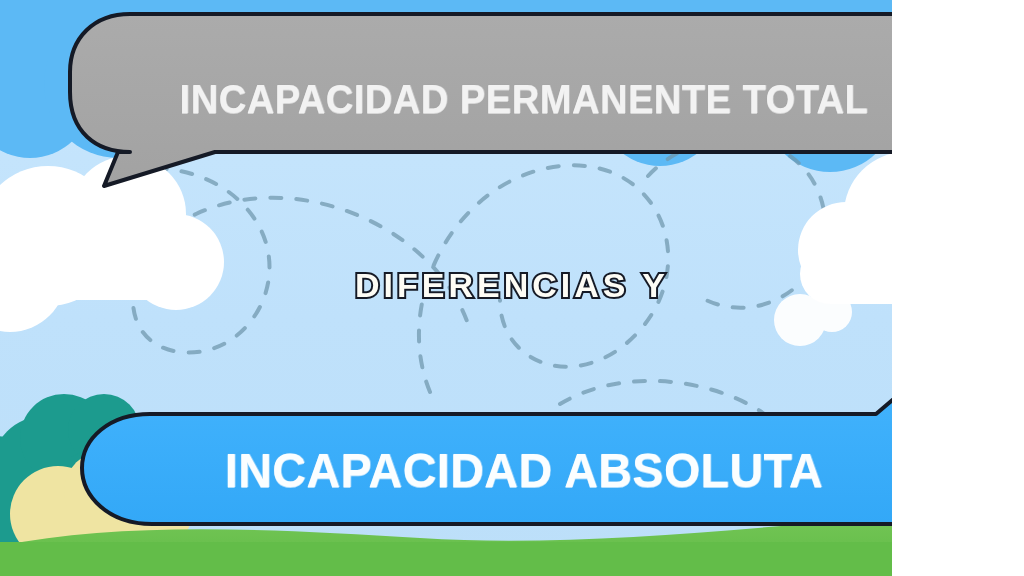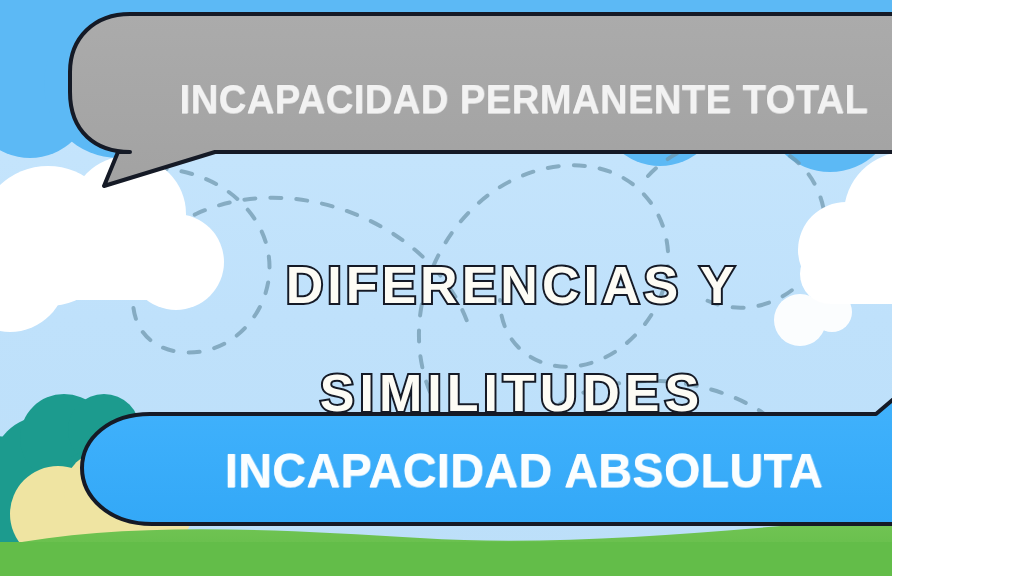--- a/index.html
+++ b/index.html
@@ -63,21 +63,21 @@
        0 0 2px rgba(120,190,240,.55);
   }
 
   
   #center-headline {
     position: absolute;
     left: 0;
     top: 204px;
     width: 1024px;
     text-align: center;
-    font-size: 52px;
+    font-size: 34px;
     line-height: 54px;
     font-weight: 700;
     letter-spacing: 4px;
     color: #fdfcf5;
     -webkit-text-stroke: 4px #151a26;
     paint-order: stroke fill;
     white-space: pre-line;
   }
   #center-headline .l2 { letter-spacing: 5px; }
 </style>
@@ -199,19 +199,18 @@
              C 108 524, 82 496, 82 468
              C 82 438, 110 414, 150 414 Z"></path>
   </svg>
 
   <div class="txt-layer">
 
     <div id="top-bubble-text" class="bubble-text">INCAPACIDAD PERMANENTE TOTAL</div>
 
     <div id="center-headline">
       <div class="l1">DIFERENCIAS Y</div>
-      <div class="l2">SIMILITUDES</div>
     </div>
 
     <div id="bottom-bubble-text" class="bubble-text">INCAPACIDAD ABSOLUTA</div>
   </div>
 
 </div>
 
 </body></html>

